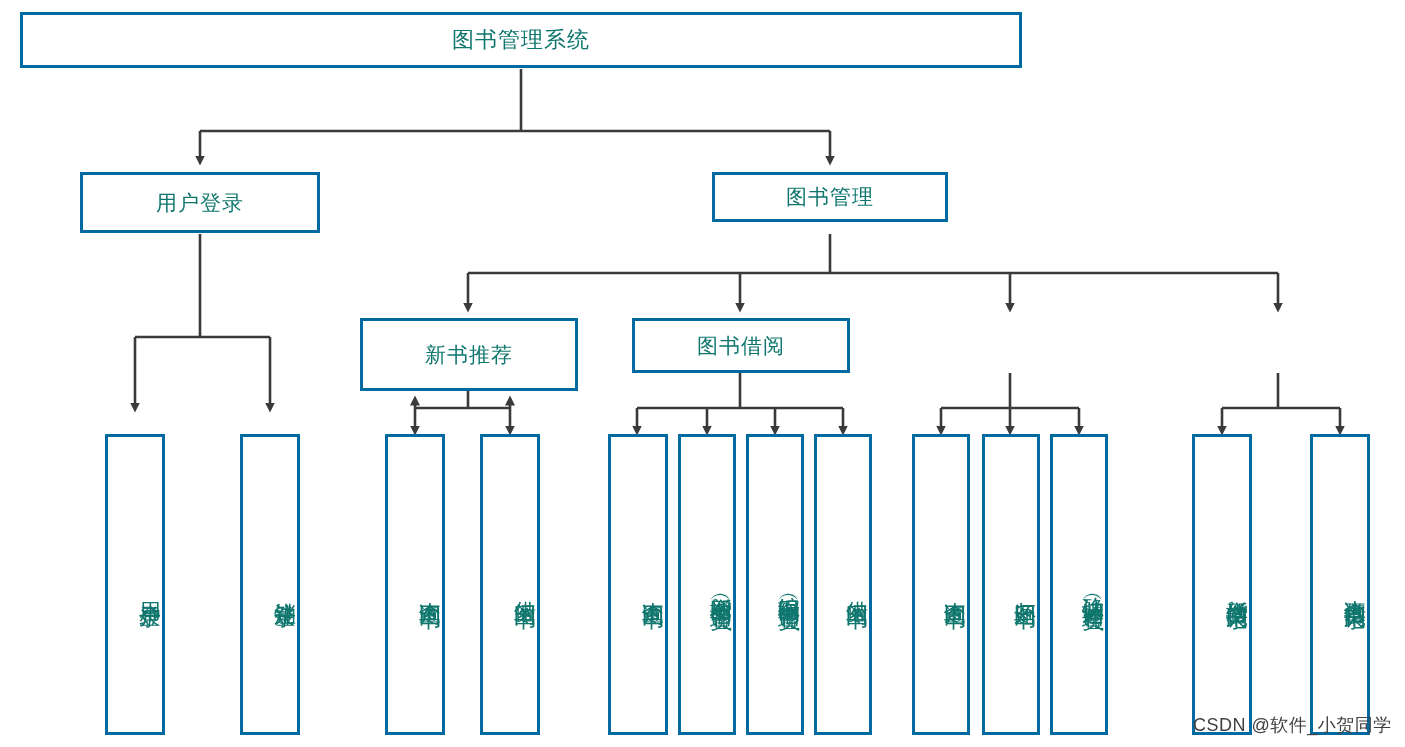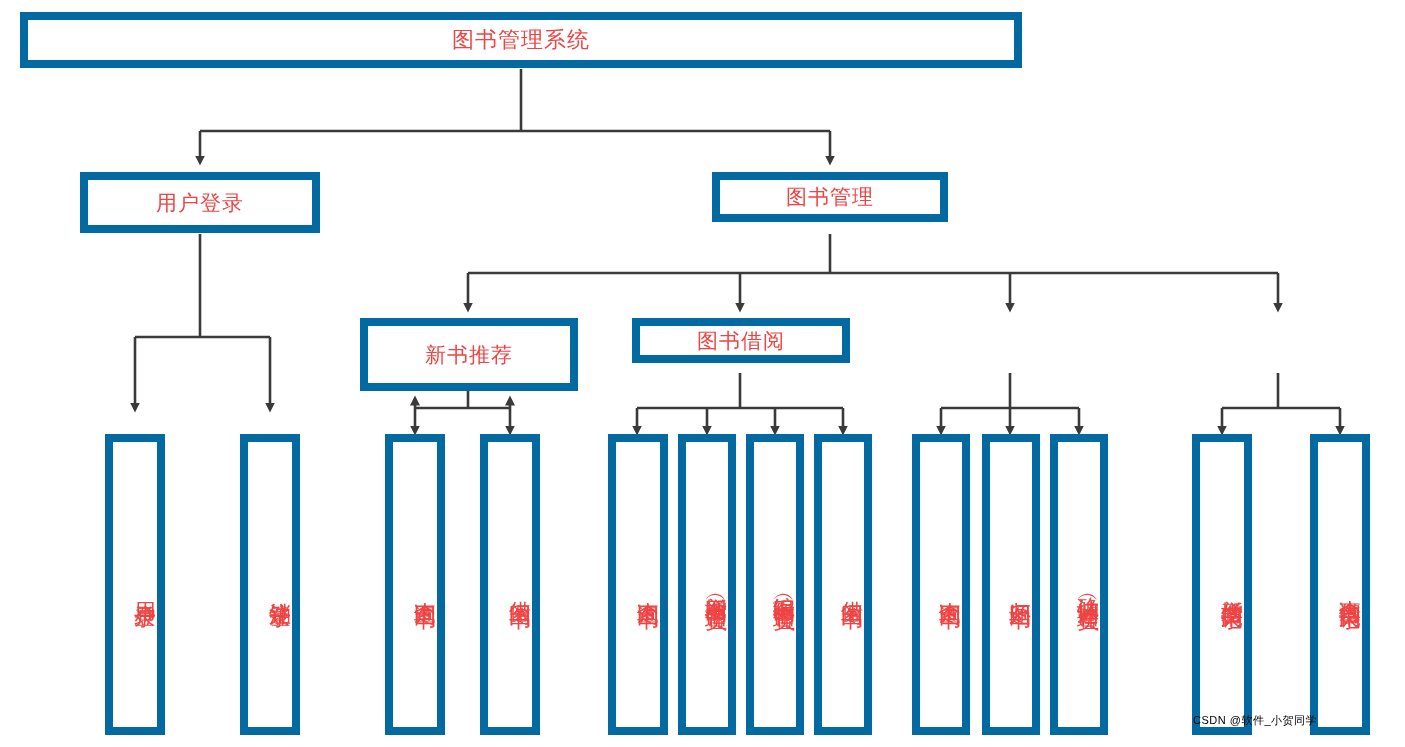--- a/index.html
+++ b/index.html
@@ -22,27 +22,27 @@
     position: absolute;
     left: 0;
     top: 0;
     width: 1405px;
     height: 747px;
     pointer-events: none;
   }
   .node {
     position: absolute;
     box-sizing: border-box;
-    border: 8px solid #0369a1;
+    border: 3px solid #0369a1;
     background: #ffffff;
     display: flex;
     align-items: center;
     justify-content: center;
     text-align: left;
-    color: #ef4444;
+    color: #0f766e;
     z-index: 2;
   }
   .node.h {
     font-size: 21px;
     letter-spacing: 1px;
   }
   .node.v {
     writing-mode: vertical-rl;
     text-orientation: upright;
     font-size: 22px;
@@ -50,22 +50,22 @@
     line-height: 1.05;
     padding-top: 6px;
     align-items: flex-start;
     justify-content: center;
   }
   .node.root {
     font-size: 22px;
   }
   .watermark {
     position: absolute;
-    font-size: 11px;
-    color: #000000;
+    font-size: 18px;
+    color: #404040;
     white-space: nowrap;
     z-index: 5;
     letter-spacing: 0.5px;
   }
 </style>
 </head>
 <body>
 
 <div id="canvas">
 
@@ -128,21 +128,21 @@
   <div class="node h" style="left:80px; top:172px; width:240px; height:61px;">
     <span>用户登录</span>
   </div>
   <div class="node h" style="left:712px; top:172px; width:236px; height:50px;">
     <span>图书管理</span>
   </div>
 
   <div class="node h" style="left:360px; top:318px; width:218px; height:73px;">
     <span>新书推荐</span>
   </div>
-  <div class="node h" style="left:632px; top:318px; width:218px; height:45px;">
+  <div class="node h" style="left:632px; top:318px; width:218px; height:55px;">
     <span>图书借阅</span>
   </div>
 
   <div class="node v" style="left:105px; top:434px; width:60px; height:301px;">
     <span>用户登录</span>
   </div>
   <div class="node v" style="left:240px; top:434px; width:60px; height:301px;">
     <span>注销登录</span>
   </div>
 

